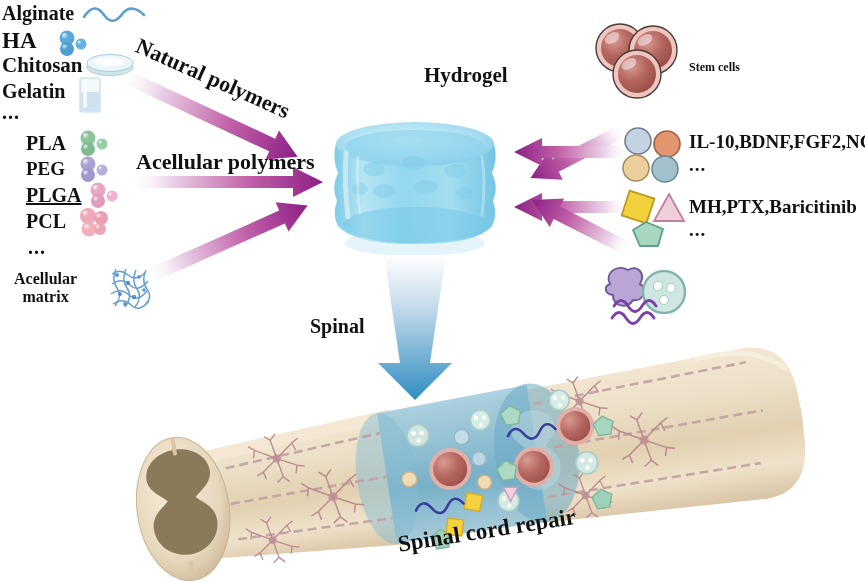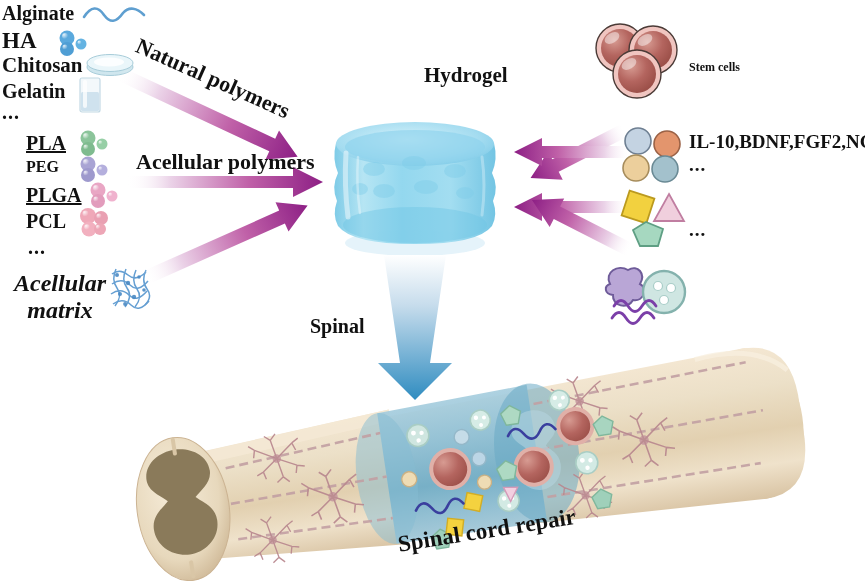--- a/index.html
+++ b/index.html
@@ -25,26 +25,26 @@
   .ico { position: absolute; }
   svg { display: block; overflow: visible; }
 
   
   #alginate-label   { left: 2px;  top: 2px;   font-size: 20px; }
   #ha-label         { left: 2px;  top: 28px;  font-size: 23px; }
   #chitosan-label   { left: 2px;  top: 54px;  font-size: 21px; }
   #gelatin-label    { left: 2px;  top: 80px;  font-size: 20px; }
   #natural-ellipsis { left: 2px;  top: 101px; font-size: 20px; letter-spacing:1px;}
 
-  #pla-label        { left: 26px; top: 132px; font-size: 20px; text-decoration: underline; }
-  #peg-label        { left: 26px; top: 158px; font-size: 16px; }
+  #pla-label        { left: 26px; top: 132px; font-size: 20px; }
+  #peg-label        { left: 26px; top: 158px; font-size: 19px; }
   #plga-label       { left: 26px; top: 184px; font-size: 20px; text-decoration: underline; }
   #pcl-label        { left: 26px; top: 210px; font-size: 20px; }
   #synth-ellipsis   { left: 28px; top: 236px; font-size: 20px; letter-spacing:1px;}
-  #acellular-label  { left: 14px; top: 270px; font-size: 24px; text-align: center; font-style: italic; }
+  #acellular-label  { left: 14px; top: 270px; font-size: 16px; text-align: center; }
 
   
   #natural-polymers-label {
     left: 142px; top: 34px; font-size: 22px;
     transform: rotate(24deg); transform-origin: left top;
   }
   #synthetic-polymers-label { left: 136px; top: 150px; font-size: 22px; }
   #hydrogel-label  { left: 385px; top: 64px;  font-size: 21px; margin-left: 39px; }
   #implant-label   { left: 310px; top: 315px; font-size: 20px; }
   #spinal-label {
@@ -501,15 +501,16 @@
   <div class="lbl" id="natural-polymers-label">Natural polymers</div>
   <div class="lbl" id="synthetic-polymers-label">Acellular polymers</div>
 
   <div class="lbl" id="hydrogel-label">Hydrogel</div>
   <div class="lbl" id="implant-label">Spinal</div>
   <div class="lbl" id="spinal-label">Spinal cord repair</div>
 
   <div class="lbl" id="stemcells-label">Stem cells</div>
   <div class="lbl" id="cytokines-label">IL-10,BDNF,FGF2,NGF</div>
   <div class="lbl" id="cyto-ellipsis">...</div>
+  <div class="lbl" id="drugs-label">MH,PTX,Baricitinib</div>
   <div class="lbl" id="drug-ellipsis">...</div>
 
 </div>
 
 </body></html>

